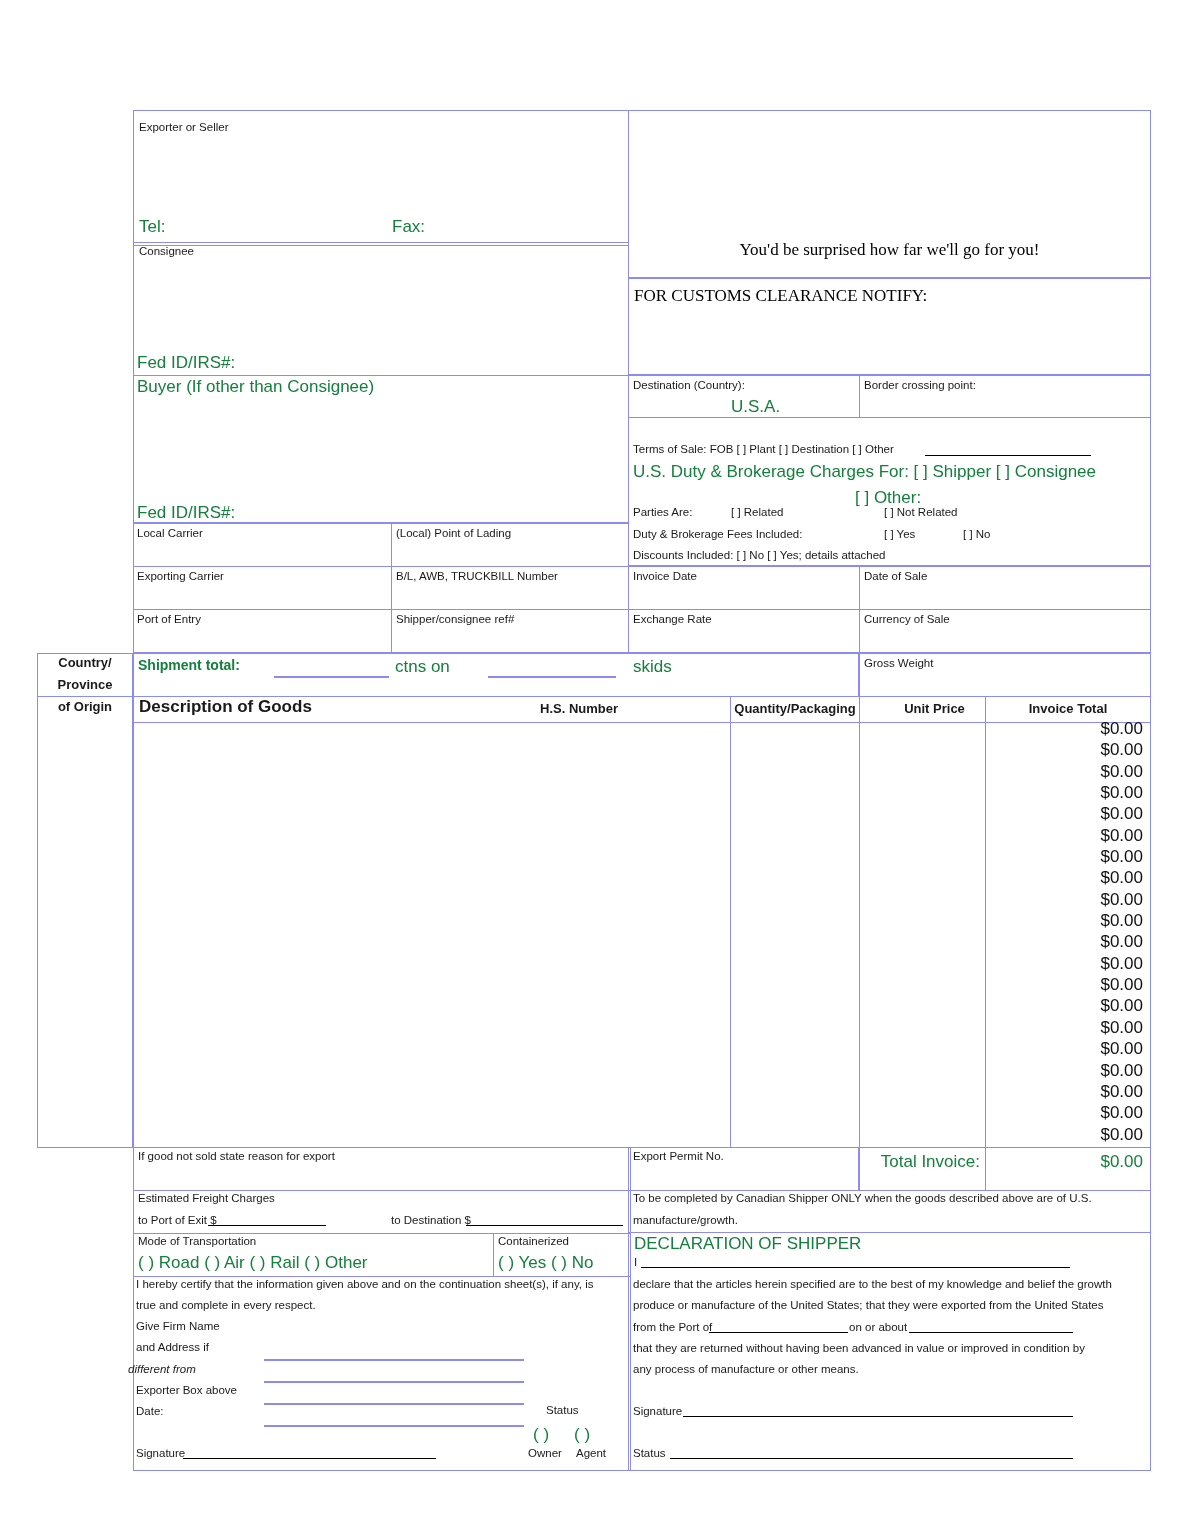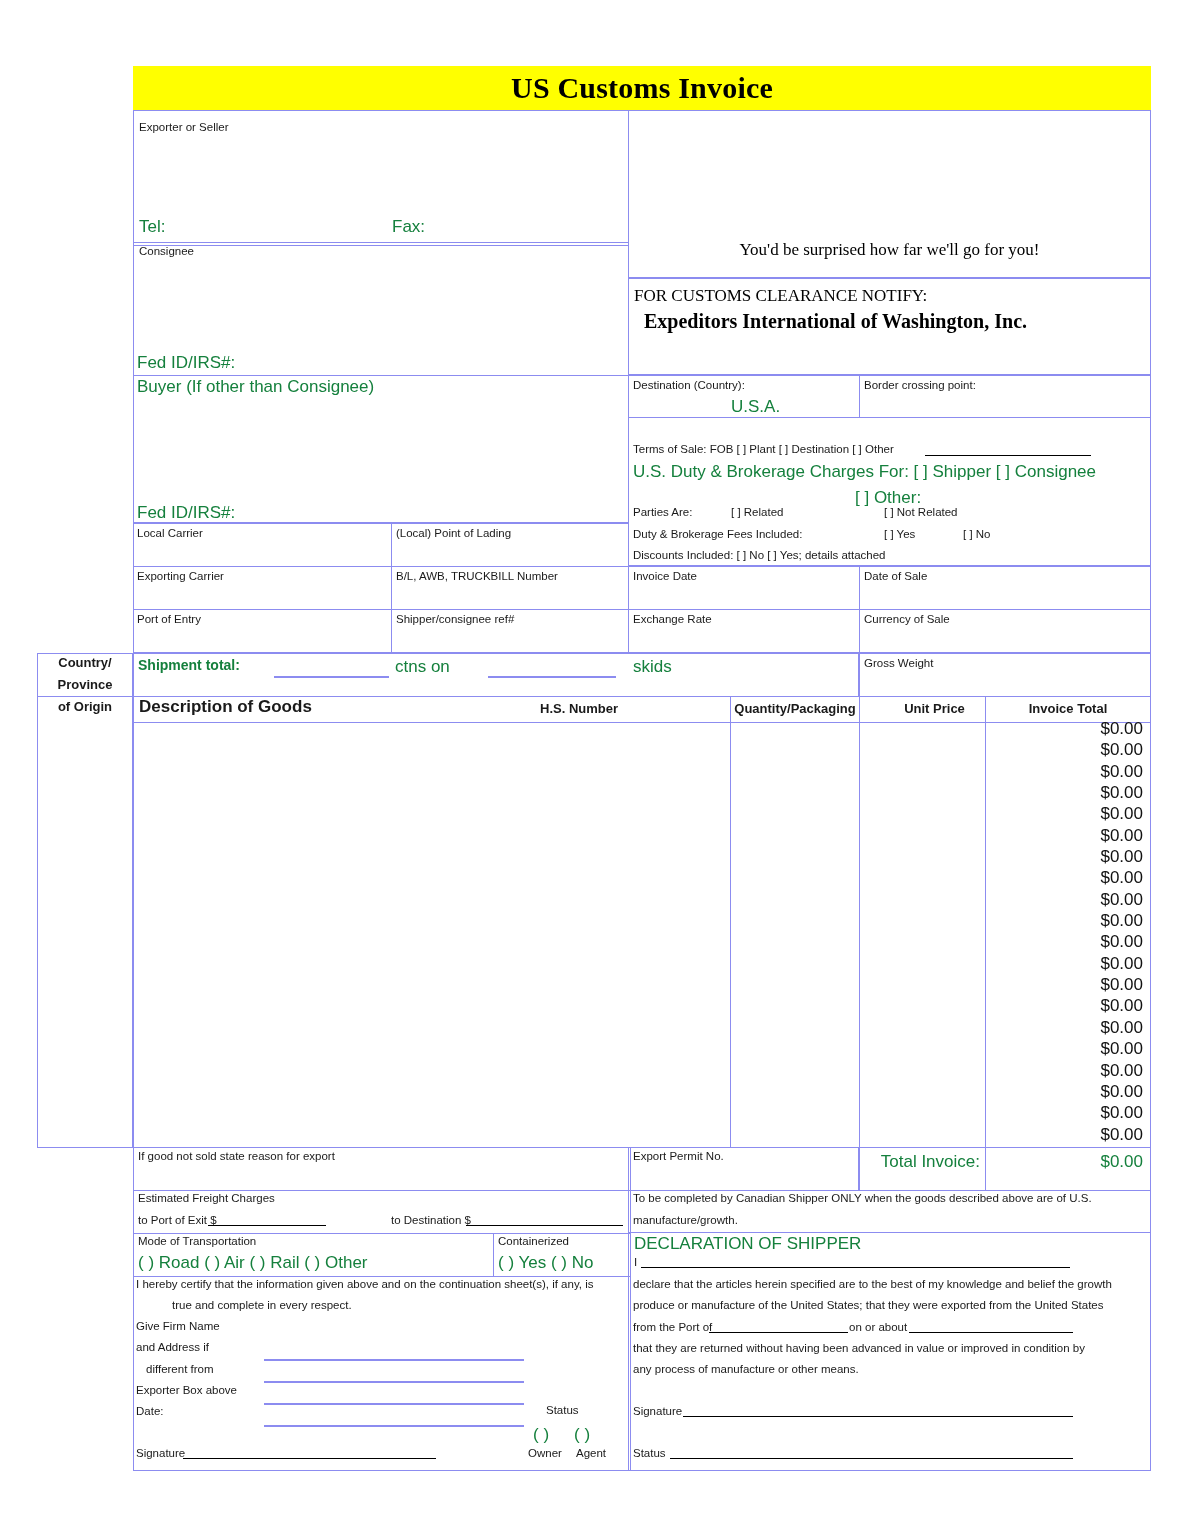--- a/index.html
+++ b/index.html
@@ -100,23 +100,20 @@
     text-align:right;
     padding-right:8px;
     color:#111;
   }
 </style>
 </head>
 <body>
 
 <div class="page">
 
-  <div id="banner">
-    <div id="banner-text">US Customs Invoice</div>
-  </div>
 
   <div class="bx" style="left:133px;top:110px;width:496px;height:136px;"></div>
   <div class="lbl" style="left:139px;top:121px;">Exporter or Seller</div>
   <div class="lbl-lg" style="left:139px;top:217px;">Tel:</div>
   <div class="lbl-lg" style="left:392px;top:217px;">Fax:</div>
 
   <div class="bx" style="left:133px;top:242px;width:496px;height:134px;"></div>
   <div class="lbl" style="left:139px;top:245px;">Consignee</div>
   <div class="lbl-lg" style="left:137px;top:353px;">Fed ID/IRS#:</div>
 
@@ -140,21 +137,20 @@
   <div class="lbl" style="left:137px;top:613px;">Port of Entry</div>
 
   <div class="bx" style="left:391px;top:609px;width:238px;height:44px;"></div>
   <div class="lbl" style="left:396px;top:613px;">Shipper/consignee ref#</div>
 
   <div class="bx" style="left:628px;top:110px;width:523px;height:168px;"></div>
   <div id="tagline">You'd be surprised how far we'll go for you!</div>
 
   <div class="bx" style="left:628px;top:278px;width:523px;height:97px;"></div>
   <div id="notify-label">FOR CUSTOMS CLEARANCE NOTIFY:</div>
-  <div id="notify-company">Expeditors International of Washington, Inc.</div>
 
   <div class="bx" style="left:628px;top:375px;width:232px;height:43px;"></div>
   <div class="lbl" style="left:633px;top:379px;">Destination (Country):</div>
   <div class="lbl-lg" style="left:731px;top:397px;">U.S.A.</div>
 
   <div class="bx" style="left:859px;top:375px;width:292px;height:43px;"></div>
   <div class="lbl" style="left:864px;top:379px;">Border crossing point:</div>
 
   <div class="bx" style="left:628px;top:417px;width:523px;height:149px;"></div>
 
@@ -265,25 +261,25 @@
   <div class="bx" style="left:133px;top:1233px;width:361px;height:44px;"></div>
   <div class="lbl" style="left:138px;top:1235px;">Mode of Transportation</div>
   <div class="lbl-lg" style="left:138px;top:1253px;">( ) Road   ( ) Air   ( ) Rail   ( ) Other</div>
 
   <div class="bx" style="left:493px;top:1233px;width:138px;height:44px;"></div>
   <div class="lbl" style="left:498px;top:1235px;">Containerized</div>
   <div class="lbl-lg" style="left:498px;top:1253px;">( ) Yes  ( ) No</div>
 
   <div class="bx" style="left:133px;top:1276px;width:498px;height:195px;"></div>
   <div class="lbl" style="left:136px;top:1278px;">I hereby certify that the information given above and on the continuation sheet(s), if any, is</div>
-  <div class="lbl" style="left:136px;top:1299px;margin-left:36px;">true and complete in every respect.</div>
+  <div class="lbl" style="left:136px;top:1299px;">true and complete in every respect.</div>
 
   <div class="lbl" style="left:136px;top:1320px;">Give Firm Name</div>
   <div class="lbl" style="left:136px;top:1341px;">and Address if</div>
-  <div class="lbl" style="left:146px;top:1363px;">different from</div>
+  <div class="lbl" style="left:128px;top:1363px;font-style:italic;">different from</div>
   <div class="lbl" style="left:136px;top:1384px;">Exporter Box above</div>
   <div class="lbl" style="left:136px;top:1405px;">Date:</div>
 
   <div class="rule-blue" style="left:264px;top:1359px;width:260px;"></div>
   <div class="rule-blue" style="left:264px;top:1381px;width:260px;"></div>
   <div class="rule-blue" style="left:264px;top:1403px;width:260px;"></div>
   <div class="rule-blue" style="left:264px;top:1425px;width:260px;"></div>
 
   <div class="lbl" style="left:546px;top:1404px;">Status</div>
   <div class="lbl-lg" style="left:533px;top:1425px;">(   )</div>

